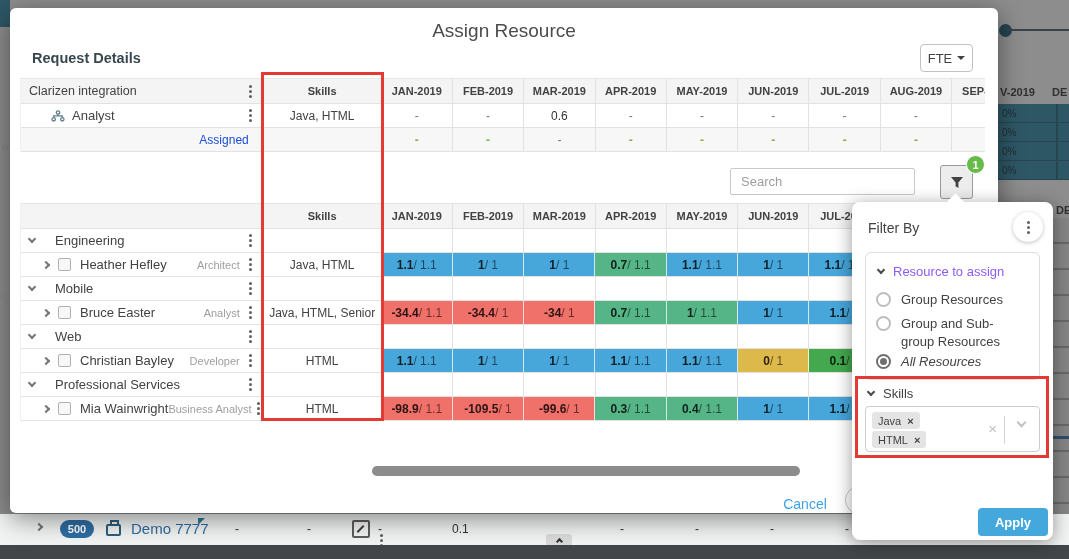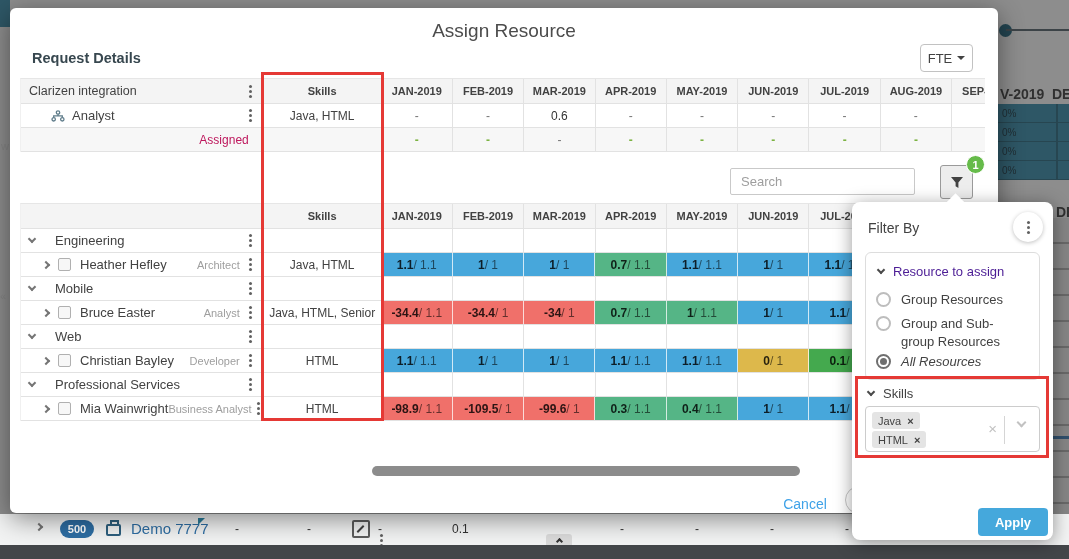--- a/index.html
+++ b/index.html
@@ -5,21 +5,21 @@
 *{margin:0;padding:0;box-sizing:border-box}
 html,body{width:1069px;height:559px;overflow:hidden;font-family:"Liberation Sans",sans-serif;background:#e8e8e8}
 #screen{position:relative;width:1069px;height:559px;overflow:hidden;background:#e8e8e8}
 
 
 #bg-app{position:absolute;inset:0;z-index:0}
 .teal-sq{position:absolute;left:0;top:0;width:10px;height:27px;background:var(--backdrop-teal)}
 .bg-glyph{position:absolute;color:#d6d6d6;font-size:11px}
 .gantt-dot{position:absolute;left:999px;top:24px;width:13px;height:13px;border-radius:50%;background:#14576e}
 .gantt-line{position:absolute;left:1006px;top:29px;width:63px;height:2px;background:#46555c}
-.bg-col-header{position:absolute;top:86px;font-size:14px;font-weight:700;color:#2f2f2f;white-space:nowrap}
+.bg-col-header{position:absolute;top:86px;font-size:11px;font-weight:700;color:#2f2f2f;white-space:nowrap}
 .pct-row{position:absolute;left:998px;width:71px;height:19px;background:var(--backdrop-teal);border-bottom:1px solid #1c5a70;color:#0e2935;font-size:10px;display:flex;align-items:center;padding-left:4px}
 .pct-row::after{content:"";position:absolute;left:58px;top:0;bottom:0;width:2px;background:#1c5a70}
 .bg-stripes{position:absolute;left:1053px;top:218px;width:16px;height:325px;background:repeating-linear-gradient(to bottom,#d8d8d8 0 24px,#9f9f9f 24px 26px)}
 .bg-blueline{position:absolute;left:1053px;top:436px;width:16px;height:3px;background:#2E6DA4}
 #overlay{position:absolute;left:0;top:0;width:1069px;height:514px;background:rgba(50,50,50,.5);z-index:1}
 
 
 #bottom-strip{position:absolute;left:0;top:514px;width:1069px;height:45px;background:#f2f3f3;z-index:0}
 #bs-row{position:absolute;left:0;top:0;width:1069px;height:36px;border-bottom:1px solid #cfcfcf}
 .bs-chev{position:absolute;left:36px;top:10px}
@@ -52,21 +52,21 @@
 .name-cell{width:243px;justify-content:space-between;padding:0 6px 0 8px}
 .name-cell.indent{padding-left:22px}
 .skills-cell{width:118px;color:#424242;font-size:12px}
 .mcell{width:71.4px;font-size:12px}
 .mcell.last{width:33px;justify-content:flex-start;padding-left:10px;border-right:none}
 .hdr{font-weight:700;font-size:11px;color:#424242}
 .proj-label{font-size:12.5px;color:#424242;font-weight:400}
 .proj{justify-content:center}
 .org-icon{margin-right:7px}
 .role-name{font-size:13px;color:#424242}
-.assigned-cell{justify-content:flex-end;color:#be185d;font-size:12px;padding-right:10px}
+.assigned-cell{justify-content:flex-end;color:#1d4ed8;font-size:12px;padding-right:10px}
 .g-label{margin-left:20px;color:#424242;font-size:13px}
 .cb{width:13px;height:13px;border:1px solid #b0b0b0;border-radius:2px;background:#f7f7f7;display:inline-block;flex:none;margin-left:9px}
 .r-name{margin-left:9px;font-size:13px;color:#424242}
 .r-role{margin-left:auto;font-size:11px;color:#9e9e9e;padding-right:5px}
 .kebab-wrap{margin-left:6px;display:flex;align-items:center;justify-content:center;width:12px;cursor:pointer}
 .name-cell .kebab-wrap{margin-left:auto}
 .name-cell .r-role + .kebab-wrap{margin-left:0}
 .kebab{position:relative;width:3px;height:3px;border-radius:50%;background:#616161;display:inline-block;box-shadow:0 -5px 0 #616161,0 5px 0 #616161}
 .t1{color:#424242}
 .t1.dash{color:#757575}
@@ -89,21 +89,21 @@
 #cancel-link{position:absolute;left:760px;top:488px;width:70px;text-align:center;color:#3fa2e8;font-size:14px;cursor:pointer}
 #assign-sliver{position:absolute;left:835px;top:478px;width:40px;height:28px;border:1px solid #c6c6c6;border-radius:14px;background:#fff}
 #redbox1{position:absolute;left:251px;top:64px;width:123px;height:349px;border:3px solid var(--highlight-red);z-index:5;pointer-events:none}
 
 
 #filter-panel{position:absolute;left:852px;top:202px;width:201px;height:338px;background:#fff;border-radius:8px;box-shadow:0 3px 18px rgba(0,0,0,.4);z-index:10}
 .panel-arrow{position:absolute;top:-6px;left:97px;width:13px;height:13px;background:#fff;transform:rotate(45deg)}
 #fp-title{position:absolute;left:16px;top:18px;font-size:14px;color:#424242}
 #fp-kebab{position:absolute;right:10px;top:10px;width:30px;height:30px;border-radius:50%;background:#fff;box-shadow:0 1px 4px rgba(0,0,0,.25);display:flex;align-items:center;justify-content:center;cursor:pointer}
 #fp-options{position:absolute;left:13px;top:50px;width:175px;height:128px;border:1px solid #ddd;border-radius:6px}
-#fp-resource-header{position:absolute;left:12px;top:11px;display:flex;gap:9px;align-items:center;font-size:13px;color:#4c1d95}
+#fp-resource-header{position:absolute;left:12px;top:11px;display:flex;gap:9px;align-items:center;font-size:13px;color:#8b5cf6}
 .fp-opt{position:absolute;left:10px;display:flex;gap:10px;font-size:13px;color:#424242;line-height:18px;align-items:flex-start}
 .fp-opt-label{width:120px}
 .radio{width:15px;height:15px;border:2px solid #bdbdbd;border-radius:50%;background:#fff;flex:none;position:relative;margin-top:1px}
 .radio.sel{border-color:#6f6f6f}
 .radio.sel::after{content:"";position:absolute;left:2px;top:2px;width:7px;height:7px;border-radius:50%;background:#6f6f6f}
 #redbox2{position:absolute;left:3px;top:174px;width:194px;height:82px;border:3px solid var(--highlight-red);pointer-events:none;z-index:2}
 #fp-skills-header{position:absolute;left:16px;top:184px;display:flex;gap:9px;align-items:center;font-size:13px;color:#424242}
 #fp-select{position:absolute;left:13px;top:204px;width:175px;height:46px;border:1px solid #ccc;border-radius:4px;background:#fff}
 .tag{position:absolute;left:6px;height:17px;background:#e4e4e4;border-radius:3px;font-size:11px;color:#424242;display:flex;align-items:center;padding:0 6px;gap:6px}
 .tag-x{font-size:11px;font-weight:700;color:#424242;cursor:pointer}

